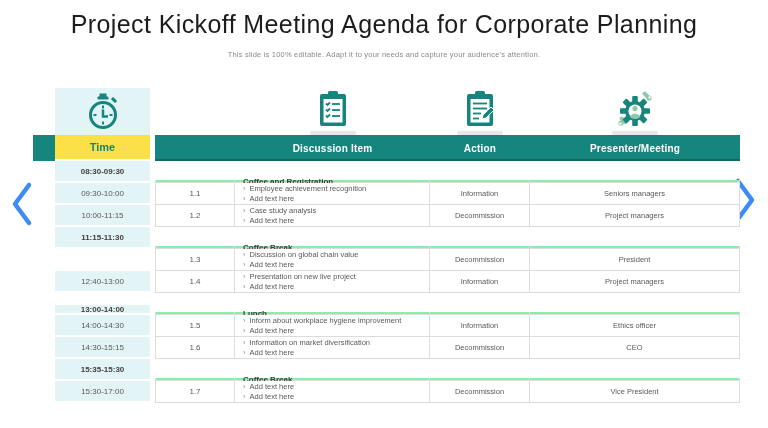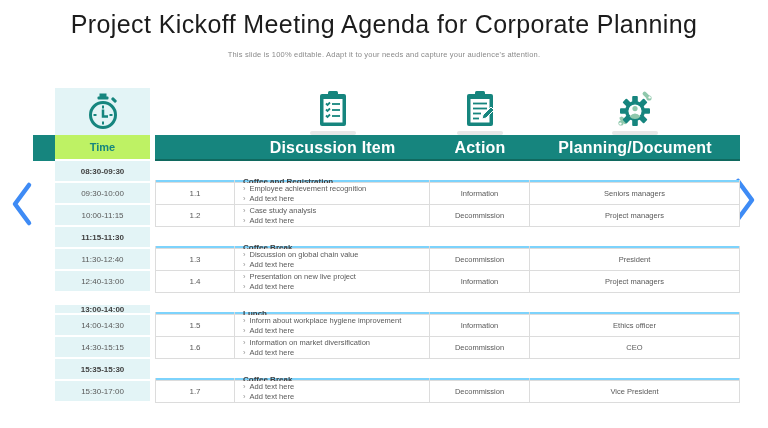--- a/index.html
+++ b/index.html
@@ -19,38 +19,38 @@
           grid-template-columns:22px 95px 5px 80px 195px 100px 210px;
           grid-template-rows:47px 26px repeat(11,22px);}
   .icon-cell{display:flex;flex-direction:column;align-items:center;justify-content:flex-end;}
   .g-time-icon{grid-column:2;grid-row:1;background:#E3F4F6;justify-content:center;}
   .g-disc-icon{grid-column:5;grid-row:1;}
   .g-act-icon{grid-column:6;grid-row:1;}
   .g-pres-icon{grid-column:7;grid-row:1;}
   .shadow-bar{width:46px;height:4px;border-radius:2px;background:#e7e7e7;margin-top:3px;}
 
   .teal-block{grid-column:1;grid-row:2;background:#16857E;}
-  .time-label{grid-column:2;grid-row:2;background:#bef264;display:flex;align-items:center;
+  .time-label{grid-column:2;grid-row:2;background:#fde047;display:flex;align-items:center;
               justify-content:center;font-size:11px;font-weight:bold;color:#16857E;
               border-bottom:2px solid #fff;box-sizing:border-box;}
   .band{grid-column:4/8;grid-row:2;background:#16857E;border-bottom:2px solid #10695f;box-sizing:border-box;}
   .band-label{grid-row:2;z-index:2;display:flex;align-items:center;justify-content:center;
-              color:#ffffff;font-size:16px;font-weight:bold;letter-spacing:.2px;}
+              color:#ffffff;font-size:10px;font-weight:bold;letter-spacing:.2px;}
   .bl-disc{grid-column:5;} .bl-act{grid-column:6;} .bl-pres{grid-column:7;}
 
   
   .cell{box-sizing:border-box;font-size:7.5px;color:#595959;background:#fff;
         border-right:1px solid #dcdcdc;border-bottom:1px solid #dcdcdc;
         display:flex;align-items:center;}
   .cell.first-col{border-left:1px solid #dcdcdc;}
   .cell.center{justify-content:center;text-align:center;}
   .cell.time{background:#E3F4F6;border:none;border-bottom:2px solid #fff;
              justify-content:center;font-size:8px;}
   .cell.time.bold{font-weight:bold;color:#3f3f3f;}
-  .cell.sec{background:#7dd3fc;margin-top:19px;}
+  .cell.sec{background:#86efac;margin-top:19px;}
   .sec-title{font-weight:bold;color:#3d3d3d;font-size:8px;padding-left:8px;}
   .cell.num{justify-content:center;font-size:8px;}
   .cell.disc{flex-direction:column;align-items:flex-start;justify-content:center;padding-left:8px;}
   .bline{display:flex;gap:4px;line-height:9.5px;}
   .bullet{color:#8f8f8f;}
 </style>
 </head>
 <body>
 
 <div class="stage">
@@ -135,21 +135,21 @@
         <path d="M14.5 26.5 q5.5 -6 11 0 a7.2 7.2 0 0 1 -11 0 z" fill="#8FC8AC"></path>
       </svg>
       <div class="shadow-bar"></div>
     </div>
 
     <div class="teal-block"></div>
     <div class="time-label">Time</div>
     <div class="band"></div>
     <div class="band-label bl-disc">Discussion Item</div>
     <div class="band-label bl-act">Action</div>
-    <div class="band-label bl-pres">Planning/Document</div>
+    <div class="band-label bl-pres">Presenter/Meeting</div>
 
   <div class="cell time bold" style="grid-area: 3 / 2;">08:30-09:30</div>
       <div class="cell sec first-col" style="grid-area: 3 / 4;"></div>
       <div class="cell sec sec-title" style="grid-area: 3 / 5;">Coffee and Registration</div>
       <div class="cell sec" style="grid-area: 3 / 6;"></div>
       <div class="cell sec" style="grid-area: 3 / 7;"></div>
       <div class="cell time" style="grid-area: 4 / 2;">09:30-10:00</div>
       <div class="cell num first-col" style="grid-area: 4 / 4;">1.1</div>
       <div class="cell disc" style="grid-area: 4 / 5;">
         <div class="bline">
@@ -175,21 +175,20 @@
           <span>Add text here</span>
         </div>
       </div>
       <div class="cell center" style="grid-area: 5 / 6;">Decommission</div>
       <div class="cell center" style="grid-area: 5 / 7;">Project managers</div>
       <div class="cell time bold" style="grid-area: 6 / 2;">11:15-11:30</div>
       <div class="cell sec first-col" style="grid-area: 6 / 4;"></div>
       <div class="cell sec sec-title" style="grid-area: 6 / 5;">Coffee Break</div>
       <div class="cell sec" style="grid-area: 6 / 6;"></div>
       <div class="cell sec" style="grid-area: 6 / 7;"></div>
-      <div class="cell time" style="grid-area: 7 / 2;">11:30-12:40</div>
       <div class="cell num first-col" style="grid-area: 7 / 4;">1.3</div>
       <div class="cell disc" style="grid-area: 7 / 5;">
         <div class="bline">
           <span class="bullet">›</span>
           <span>Discussion on global chain value</span>
         </div>
         <div class="bline">
           <span class="bullet">›</span>
           <span>Add text here</span>
         </div>

